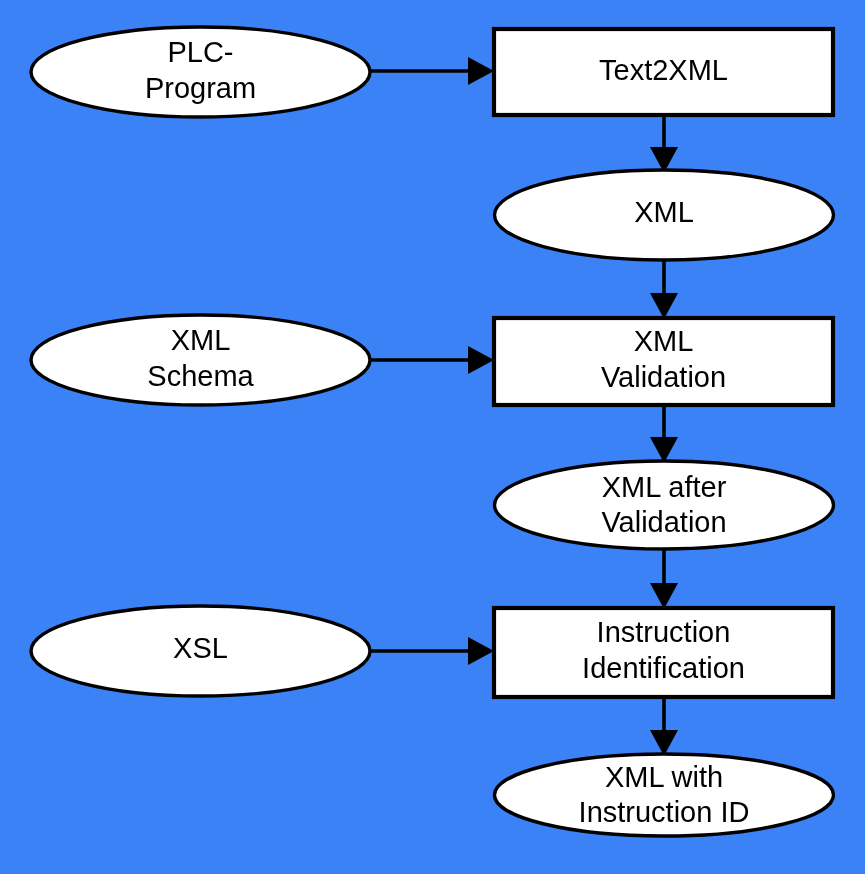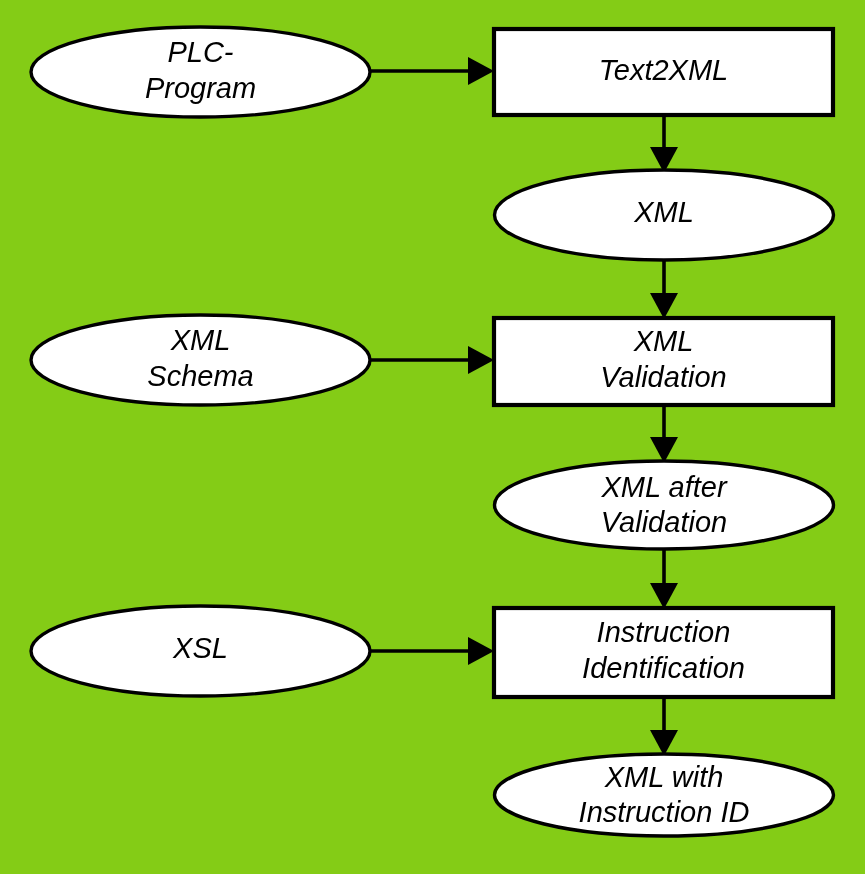--- a/index.html
+++ b/index.html
@@ -11,22 +11,21 @@
   body {
     width: 865px;
     height: 874px;
     font-family: "Liberation Sans", sans-serif;
     overflow: hidden;
   }
   #diagram-root {
     position: relative;
     width: 865px;
     height: 874px;
-    background: #84cc16;
-    font-style: italic;
+    background: #3b82f6;
   }
   svg#flowchart {
     display: block;
     width: 865px;
     height: 874px;
   }
   .node-shape {
     fill: #ffffff;
     stroke: #000000;
   }

